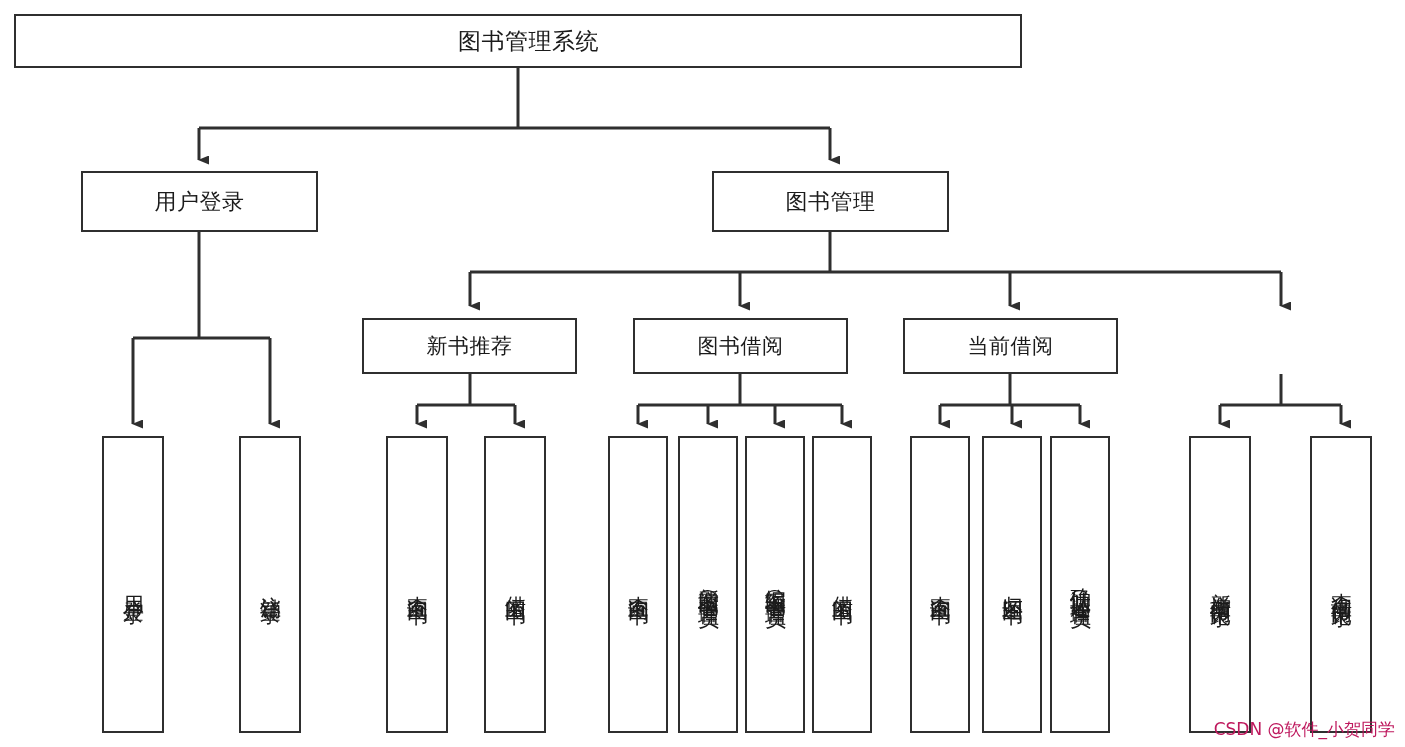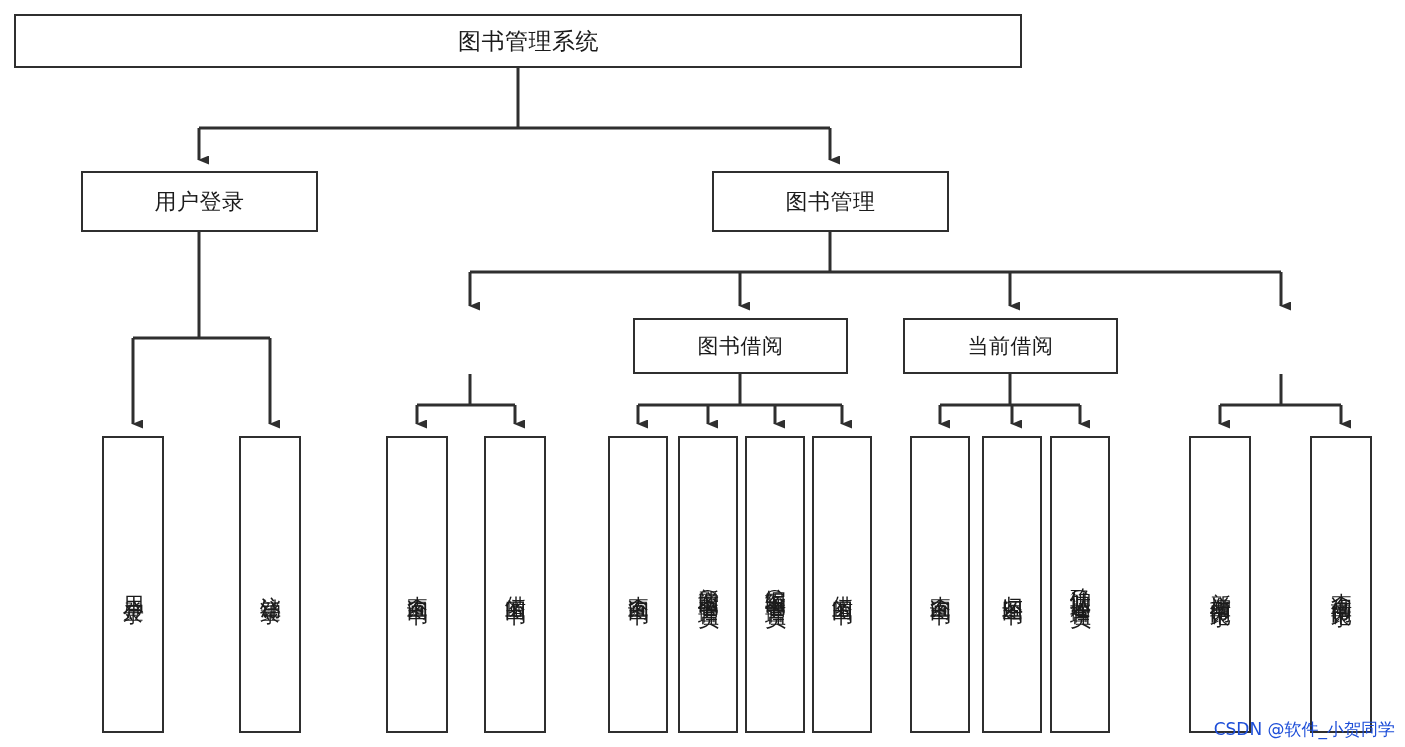--- a/index.html
+++ b/index.html
@@ -60,21 +60,21 @@
     text-orientation: upright;
     letter-spacing: 3px;
     line-height: 1;
     max-height: 100%;
   }
   #watermark {
     position: absolute;
     right: 10px;
     bottom: 6px;
     font-size: 17px;
-    color: #1d4ed8;
+    color: #be185d;
     white-space: nowrap;
     font-family: "DejaVu Sans", "Liberation Sans", sans-serif;
   }
 </style>
 </head>
 <body>
 
 <div id="diagram-root">
 
   <svg id="edges-layer" width="1405" height="747" viewBox="0 0 1405 747">
@@ -131,20 +131,23 @@
     <span class="node-label">图书管理系统</span>
   </div>
 
   <div class="node level2" style="left: 81px; top: 171px; width: 237px; height: 61px;">
     <span class="node-label">用户登录</span>
   </div>
   <div class="node level2" style="left: 712px; top: 171px; width: 237px; height: 61px; justify-content: center;">
     <span class="node-label">图书管理</span>
   </div>
 
+  <div class="node level3" style="left: 362px; top: 318px; width: 215px; height: 56px;">
+    <span class="node-label">新书推荐</span>
+  </div>
   <div class="node level3" style="left: 633px; top: 318px; width: 215px; height: 56px;">
     <span class="node-label">图书借阅</span>
   </div>
   <div class="node level3" style="left: 903px; top: 318px; width: 215px; height: 56px;">
     <span class="node-label">当前借阅</span>
   </div>
 
   <div class="node leaf" style="left: 102px; top: 436px; width: 62px; height: 297px;">
     <span class="node-label">用户登录</span>
   </div>

